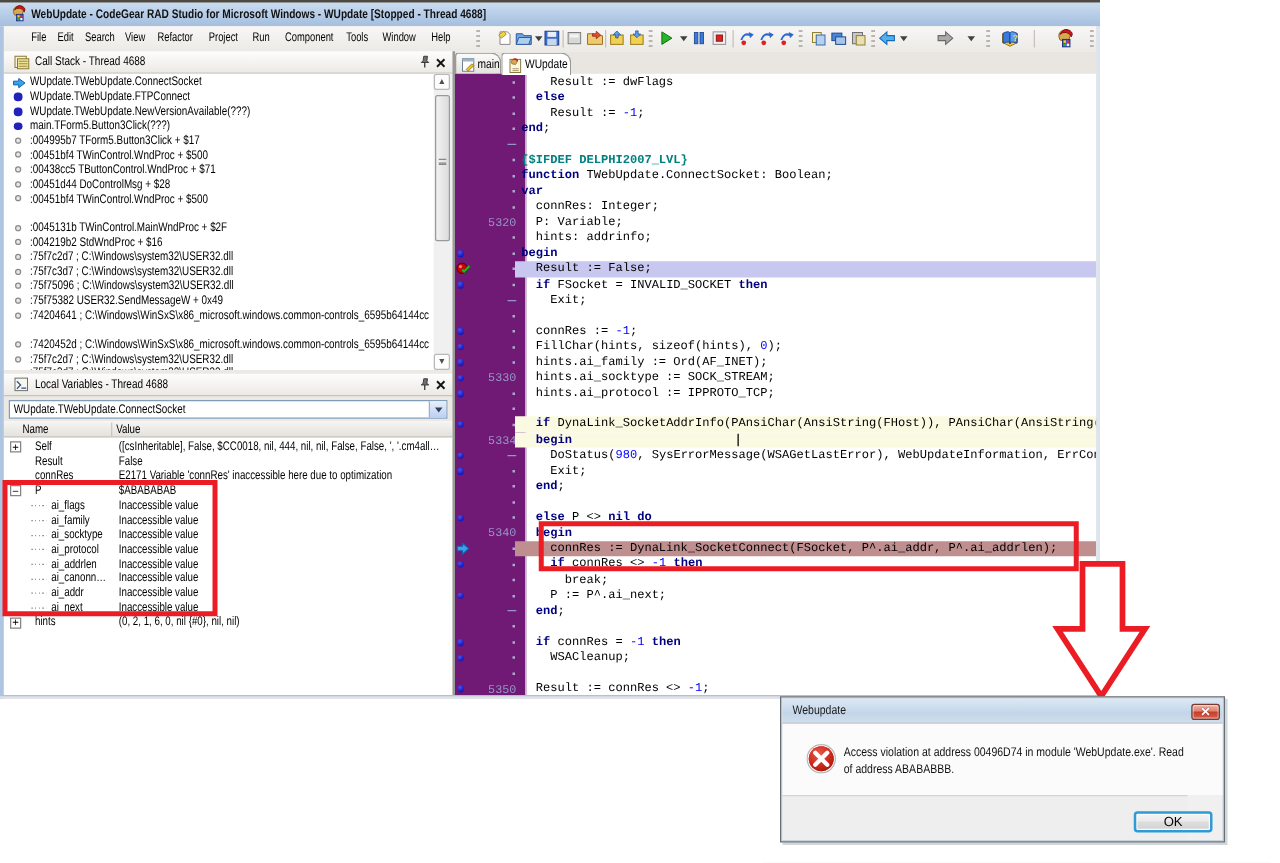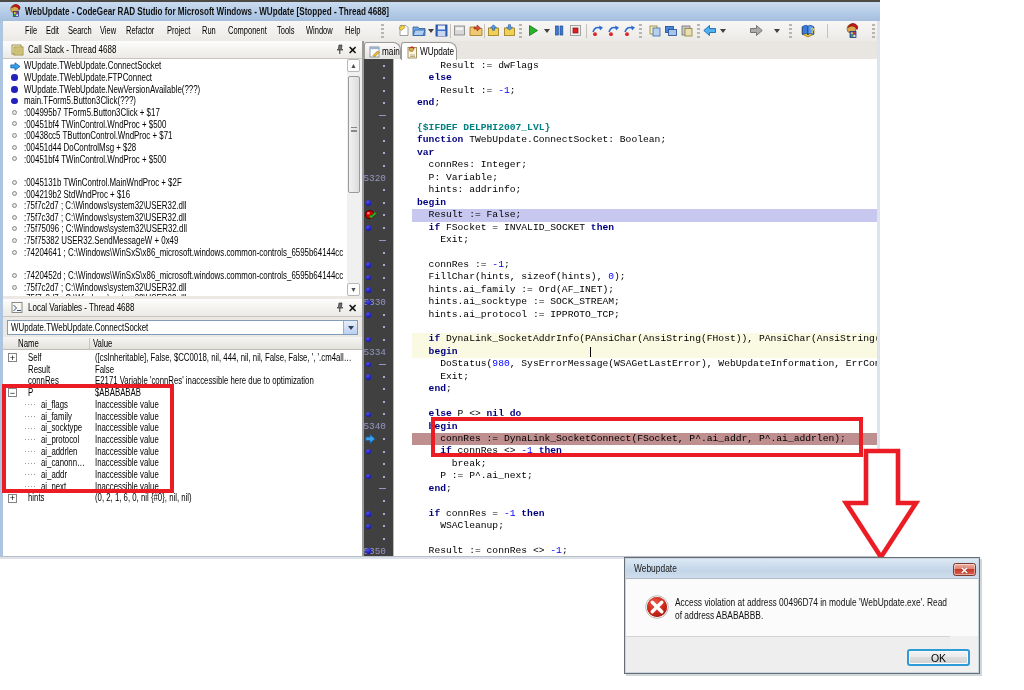--- a/index.html
+++ b/index.html
@@ -78,21 +78,21 @@
 
 #vdiv { position:absolute; left:362px; top:41px; width:2px; height:515px; background:#9a9a9a; }
 
 #ed { position:absolute; left:364px; top:41px; width:513px; height:515px; background:#fff; }
 #tabs { position:absolute; left:0; top:0; width:513px; height:18px; background:#e9e6e1; }
 .tab { position:absolute; top:1px; height:17px; border:1px solid #9a9a98; border-bottom:none;
   border-radius:3px 8px 0 0; }
 #tab1 { left:0px; width:37px; background:linear-gradient(#fbfbfb,#e4e2dd); }
 #tab2 { left:37px; width:56px; background:#fff; height:18px; z-index:2; }
 .tab .tt { position:absolute; top:2.5px; white-space:nowrap; font-size:10px; transform:scaleX(0.82); transform-origin:0 0; }
-#gut { position:absolute; left:0; top:18px; width:30px; height:497px; background:#404040;
+#gut { position:absolute; left:0; top:18px; width:57px; height:497px; background:#701a75;
   border-right:1px solid #b9b9cc;text-align:right; }
 .gn { position:absolute; right:7px; font-family:"Liberation Mono",monospace; font-size:9.4px;
   color:#9596c6; }
 .gd { position:absolute; right:7px; width:7px; height:1px; background:#9596c6; }
 .gp { position:absolute; right:8px; width:2px; height:2px; background:#a9aacd; }
 .bd { position:absolute; left:1.5px; width:5.6px; height:5.6px; border-radius:50%;
   background:radial-gradient(circle at 35% 30%, #5050e8, #1818b8 70%); }
 .gi { position:absolute; left:0.5px; }
 #code { position:absolute; left:48px; top:18px; width:465px; height:497px; overflow:hidden;
   font-family:"Liberation Mono",monospace; font-size:9.67px; }

